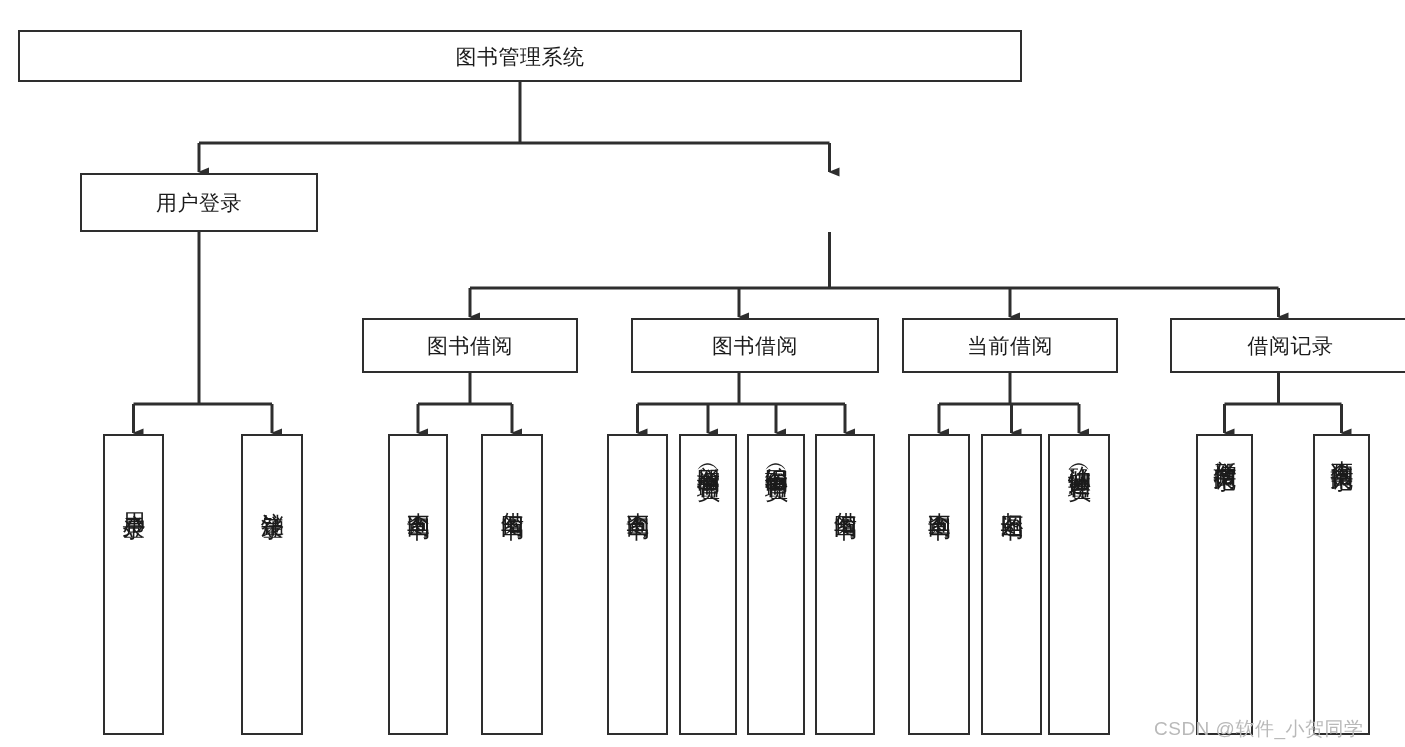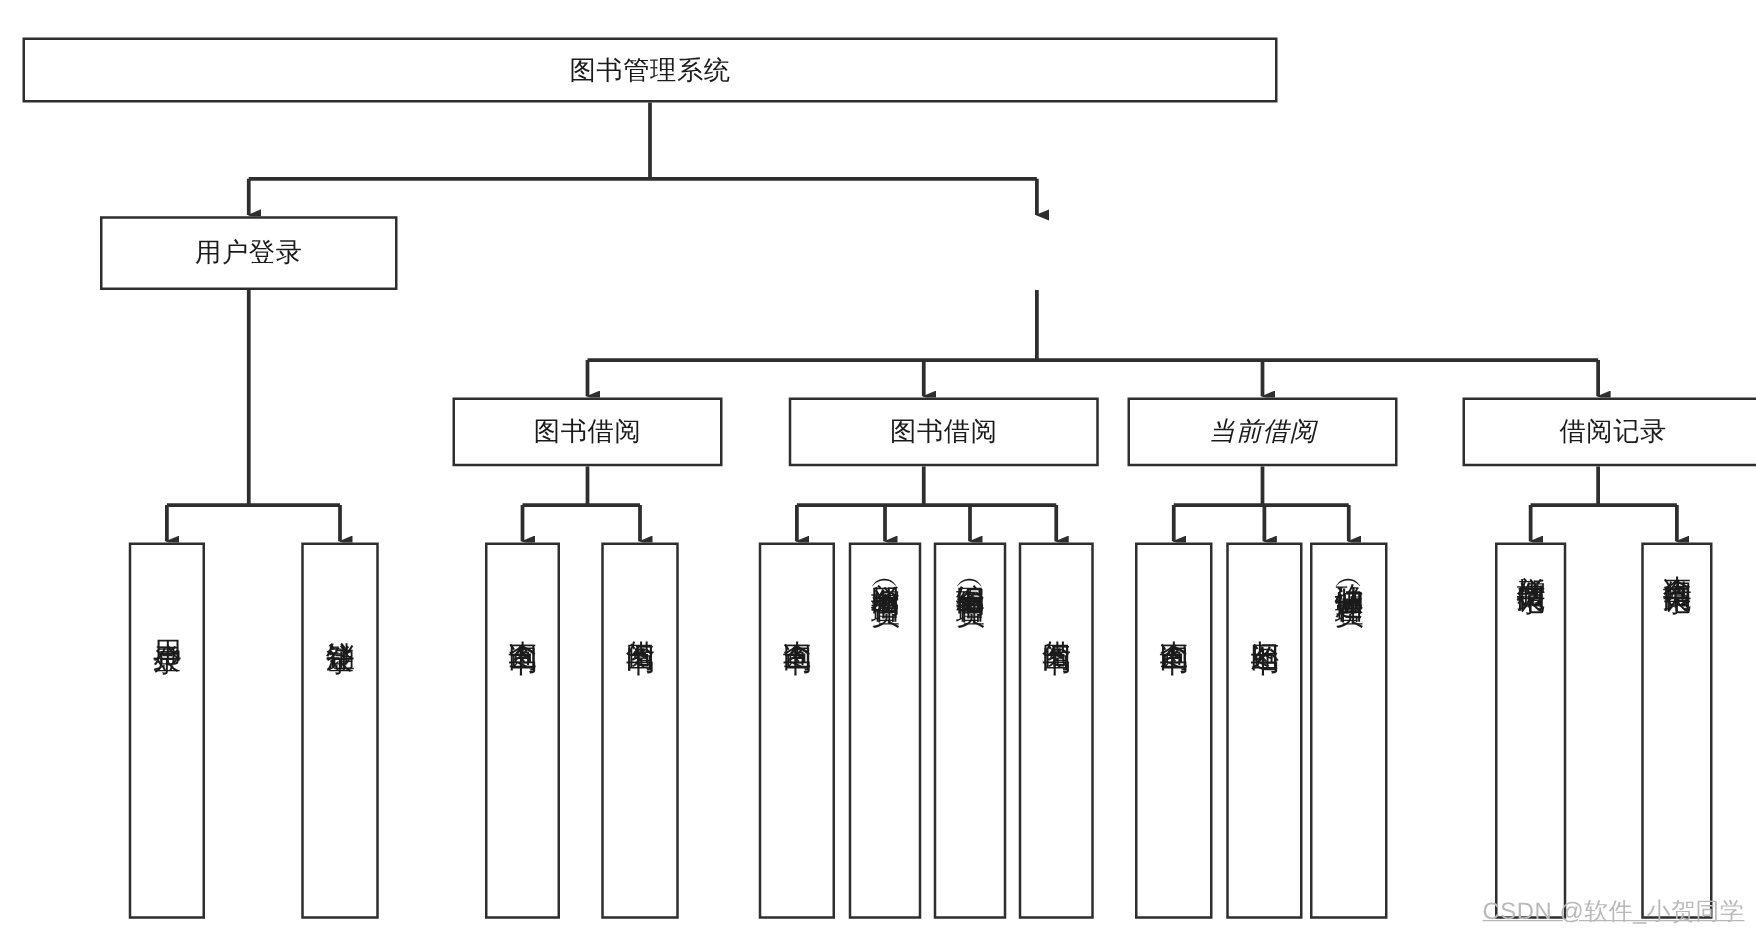--- a/index.html
+++ b/index.html
@@ -135,21 +135,21 @@
 
 
   <div class="node horizontal" style="left: 362px; top: 318px; width: 216px; height: 55px;">
     <span class="node-label">图书借阅</span>
   </div>
 
   <div class="node horizontal" style="left: 631px; top: 318px; width: 248px; height: 55px;">
     <span class="node-label">图书借阅</span>
   </div>
 
-  <div class="node horizontal" style="left: 902px; top: 318px; width: 216px; height: 55px; font-style: italic;">
+  <div class="node horizontal" style="left: 902px; top: 318px; width: 216px; height: 55px;">
     <span class="node-label">当前借阅</span>
   </div>
 
   <div class="node horizontal" style="left: 1170px; top: 318px; width: 241px; height: 55px;">
     <span class="node-label">借阅记录</span>
   </div>
 
   <div class="node vertical mid" style="left: 103px; top: 434px; width: 61px; height: 301px;">
     <span class="node-label">用户登录</span>
   </div>
@@ -195,15 +195,15 @@
   </div>
 
   <div class="node vertical" style="left: 1196px; top: 434px; width: 57px; height: 301px;">
     <span class="node-label">新增借阅记录</span>
   </div>
 
   <div class="node vertical" style="left: 1313px; top: 434px; width: 57px; height: 301px;">
     <span class="node-label">查询借阅记录</span>
   </div>
 
-  <div class="watermark" style="left: 1186px; top: 716px; text-decoration: underline;">CSDN @软件_小贺同学</div>
+  <div class="watermark" style="left: 1154px; top: 716px;">CSDN @软件_小贺同学</div>
 
 </div>
 
 </body></html>

